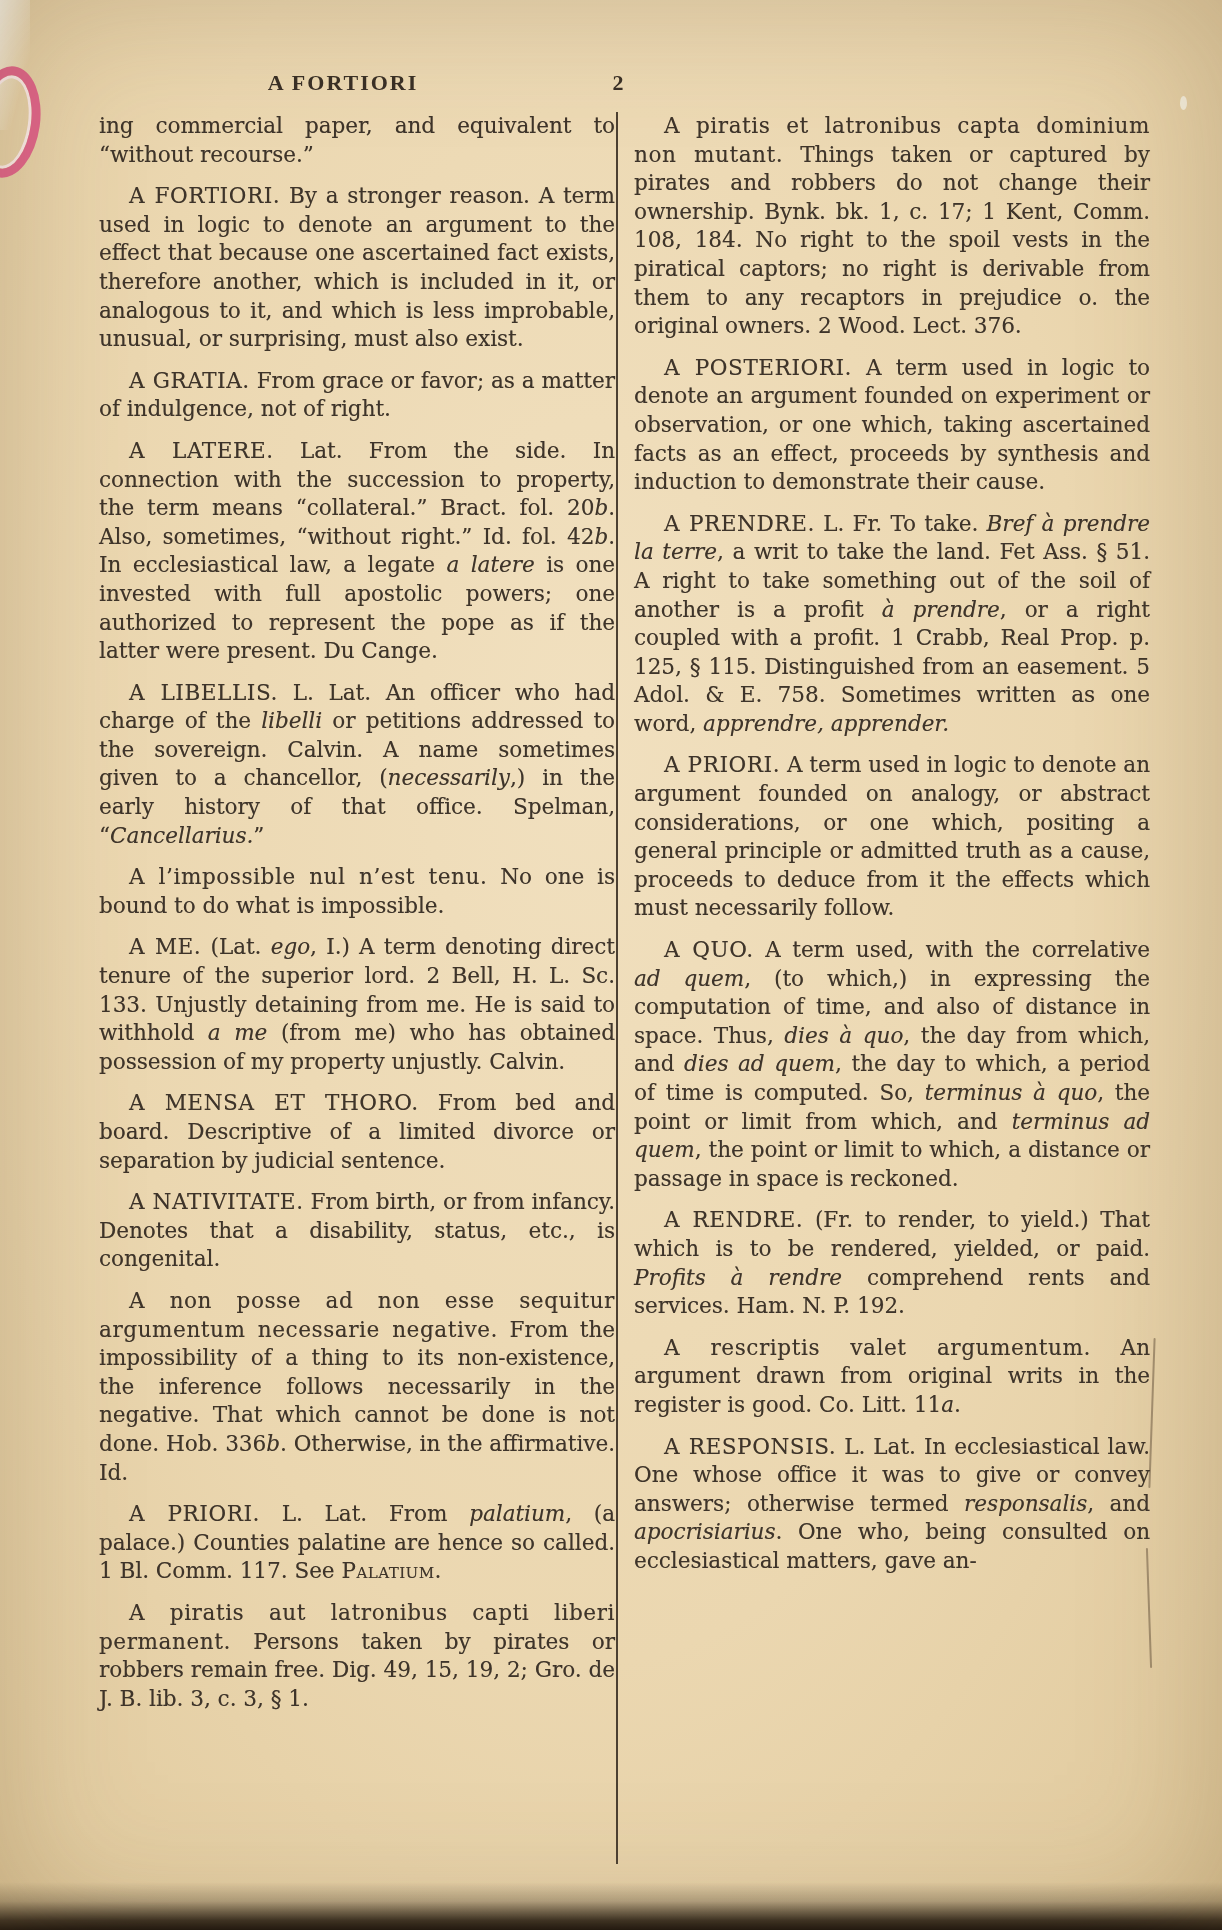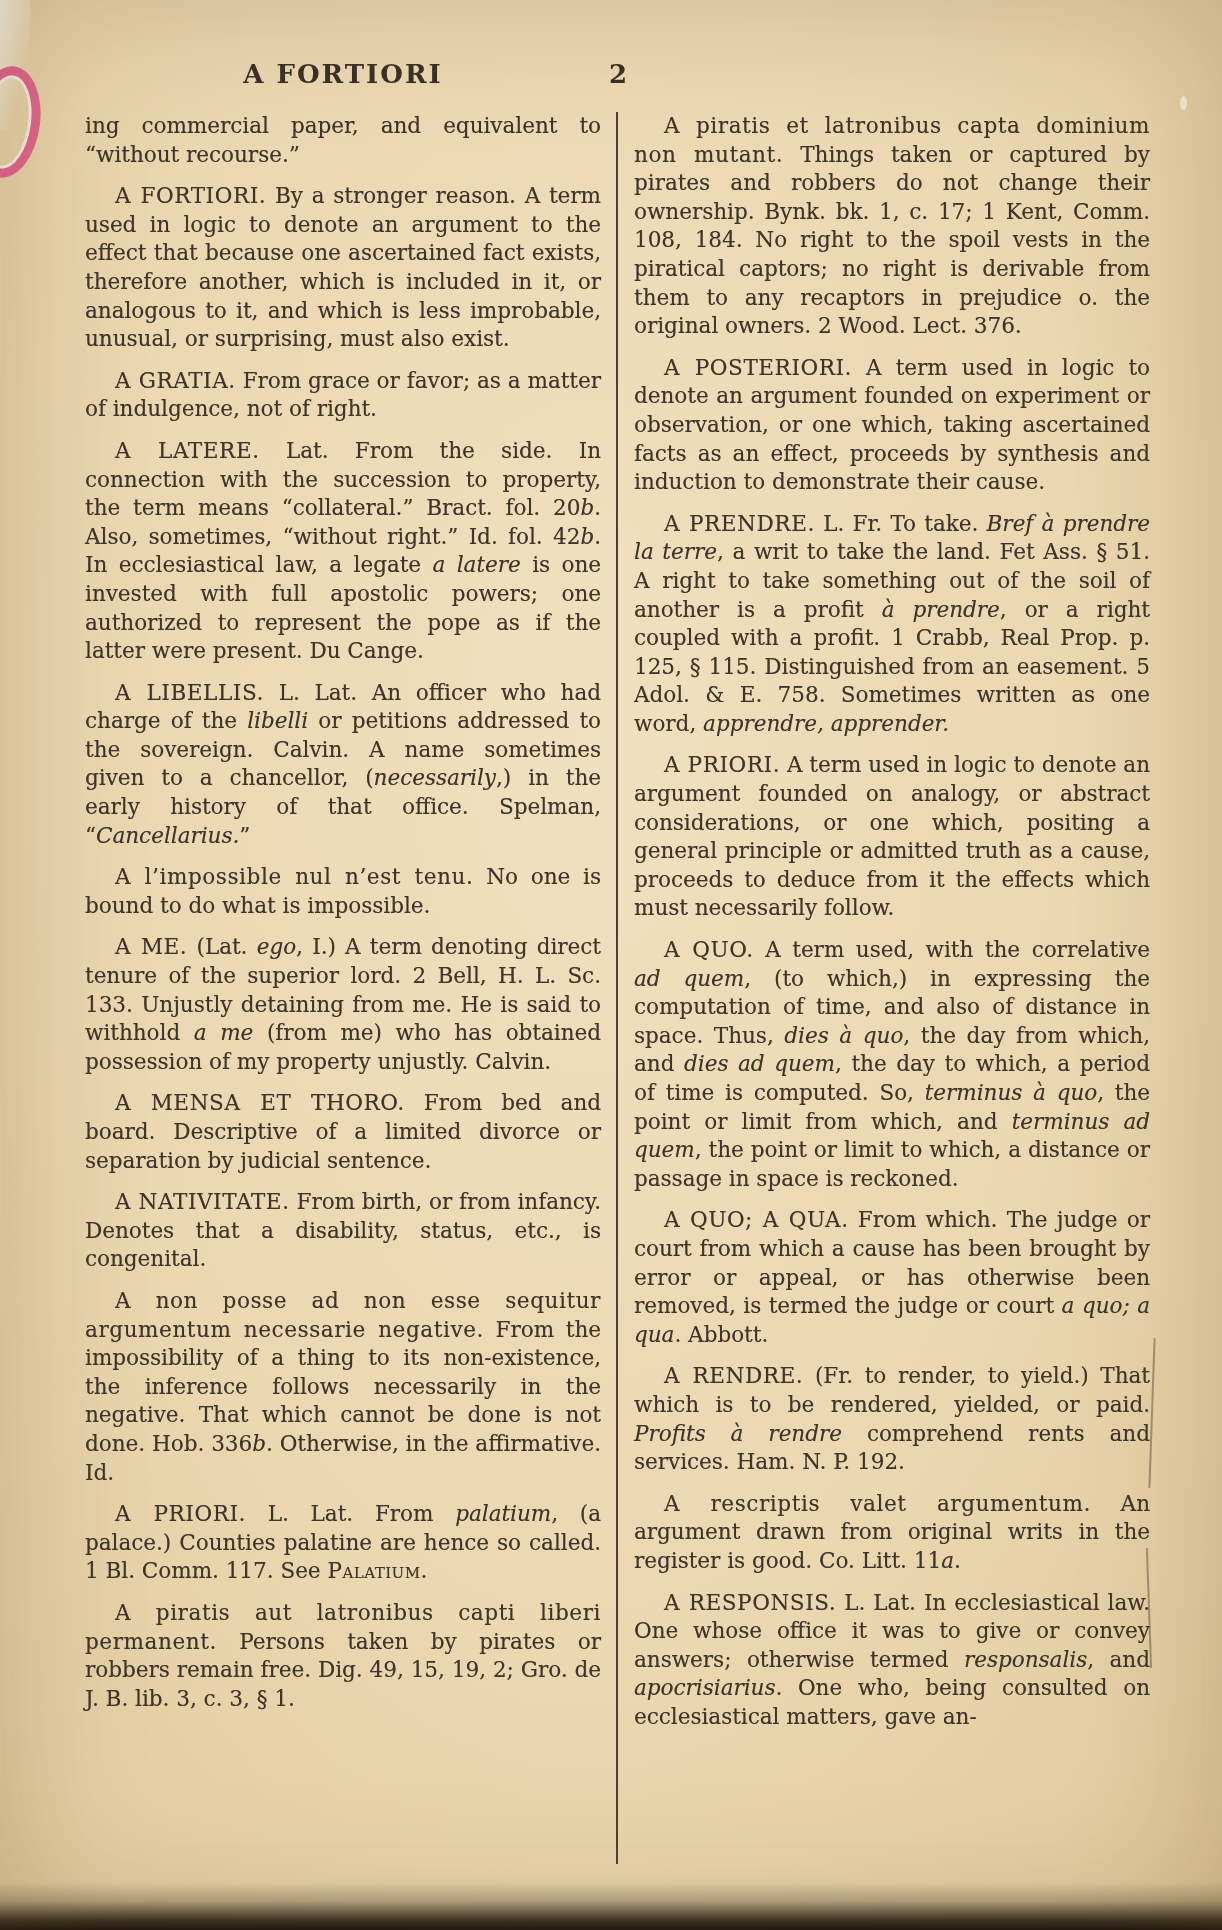--- a/index.html
+++ b/index.html
@@ -2,30 +2,30 @@
 <html><head>
 <meta charset="utf-8">
 <style>
   html,body{margin:0;padding:0;background:#d9c396;}
   .page{position:relative;width:1222px;height:1930px;overflow:hidden;
     background:radial-gradient(ellipse at 48% 38%, #f1e0bf 0%, #ebd7b0 55%, #e3cda2 85%, #dcc495 100%);
     font-family:"DejaVu Serif","Liberation Serif",serif;color:#3e342a;}
   .page::after{content:"";position:absolute;inset:0;pointer-events:none;
     box-shadow:inset 0 0 140px rgba(115,90,55,0.28);}
   
-  .head{position:absolute;top:59px;font-weight:bold;font-size:26px;letter-spacing:2px;color:#382f26;text-align:center;}
+  .head{position:absolute;top:70px;font-weight:bold;font-size:22px;letter-spacing:2px;color:#382f26;text-align:center;font-family:Liberation Serif, serif;}
   .head-left{left:85px;width:516px;}
   .head-num{left:568px;width:100px;letter-spacing:0;}
   .head-right{left:634px;width:516px;}
   
   .divider{position:absolute;left:616px;top:112px;width:2px;height:1752px;background:#4c4032;}
   .col{position:absolute;top:112px;width:516px;font-size:21.5px;line-height:28.6px;
     text-align:justify;text-justify:inter-word;
     text-shadow:0.2px 0.2px 0.4px rgba(62,53,42,0.45);}
-  .col-left{left:85px;}
+  .col-left{left:99px;}
   .col-right{left:634px;}
   p.entry{margin:0 0 13px 0;text-indent:30px;}
   p.entry.noindent{text-indent:0;}
   .b{font-weight:normal;letter-spacing:0.6px;}
   .i{font-style:italic;}
   .sc{font-variant:small-caps;letter-spacing:0.5px;margin-top:40px;}
   
   .corner-white{position:absolute;left:0;top:0;width:30px;height:130px;
     background:linear-gradient(105deg,#faf6ea 0%,rgba(250,246,234,0) 70%);}
   .ribbon{position:absolute;left:-26px;top:66px;width:48px;height:94px;
@@ -67,20 +67,19 @@
       <p class="entry"><span class="b">A non posse ad non esse sequitur argumentum necessarie negative.</span><span> From the impossibility of a thing to its non-existence, the inference follows necessarily in the negative. That which cannot be done is not done. Hob. 336</span><span class="i">b</span><span>. Otherwise, in the affirmative. Id.</span></p>
       <p class="entry"><span class="b">A PRIORI.</span><span> L. Lat. From </span><span class="i">palatium</span><span>, (a palace.) Counties palatine are hence so called. 1 Bl. Comm. 117. See </span><span class="sc">Palatium.</span></p>
       <p class="entry"><span class="b">A piratis aut latronibus capti liberi permanent.</span><span> Persons taken by pirates or robbers remain free. Dig. 49, 15, 19, 2; Gro. de J. B. lib. 3, c. 3, § 1.</span></p>
     </div>
   <div class="col col-right" id="col-right">
       <p class="entry"><span class="b">A piratis et latronibus capta dominium non mutant.</span><span> Things taken or captured by pirates and robbers do not change their ownership. Bynk. bk. 1, c. 17; 1 Kent, Comm. 108, 184. No right to the spoil vests in the piratical captors; no right is derivable from them to any recaptors in prejudice o. the original owners. 2 Wood. Lect. 376.</span></p>
       <p class="entry"><span class="b">A POSTERIORI.</span><span> A term used in logic to denote an argument founded on experiment or observation, or one which, taking ascertained facts as an effect, proceeds by synthesis and induction to demonstrate their cause.</span></p>
       <p class="entry"><span class="b">A PRENDRE.</span><span> L. Fr. To take. </span><span class="i">Bref à prendre la terre</span><span>, a writ to take the land. Fet Ass. § 51. A right to take something out of the soil of another is a profit </span><span class="i">à prendre</span><span>, or a right coupled with a profit. 1 Crabb, Real Prop. p. 125, § 115. Distinguished from an easement. 5 Adol. &amp; E. 758. Sometimes written as one word, </span><span class="i">apprendre, apprender.</span></p>
       <p class="entry"><span class="b">A PRIORI.</span><span> A term used in logic to denote an argument founded on analogy, or abstract considerations, or one which, positing a general principle or admitted truth as a cause, proceeds to deduce from it the effects which must necessarily follow.</span></p>
       <p class="entry"><span class="b">A QUO.</span><span> A term used, with the correlative </span><span class="i">ad quem</span><span>, (to which,) in expressing the computation of time, and also of distance in space. Thus, </span><span class="i">dies à quo</span><span>, the day from which, and </span><span class="i">dies ad quem</span><span>, the day to which, a period of time is computed. So, </span><span class="i">terminus à quo</span><span>, the point or limit from which, and </span><span class="i">terminus ad quem</span><span>, the point or limit to which, a distance or passage in space is reckoned.</span></p>
-      <p class="entry"><span class="b">A QUO; A QUA.</span><span> From which. The judge or court from which a cause has been brought by error or appeal, or has otherwise been removed, is termed the judge or court </span><span class="i">a quo; a qua</span><span>. Abbott.</span></p>
       <p class="entry"><span class="b">A RENDRE.</span><span> (Fr. to render, to yield.) That which is to be rendered, yielded, or paid. </span><span class="i">Profits à rendre</span><span> comprehend rents and services. Ham. N. P. 192.</span></p>
       <p class="entry"><span class="b">A rescriptis valet argumentum.</span><span> An argument drawn from original writs in the register is good. Co. Litt. 11</span><span class="i">a</span><span>.</span></p>
       <p class="entry"><span class="b">A RESPONSIS.</span><span> L. Lat. In ecclesiastical law. One whose office it was to give or convey answers; otherwise termed </span><span class="i">responsalis</span><span>, and </span><span class="i">apocrisiarius</span><span>. One who, being consulted on ecclesiastical matters, gave an-</span></p>
     </div>
 
   <div class="bottom-shadow"></div>
 </div>
 
 </body></html>

